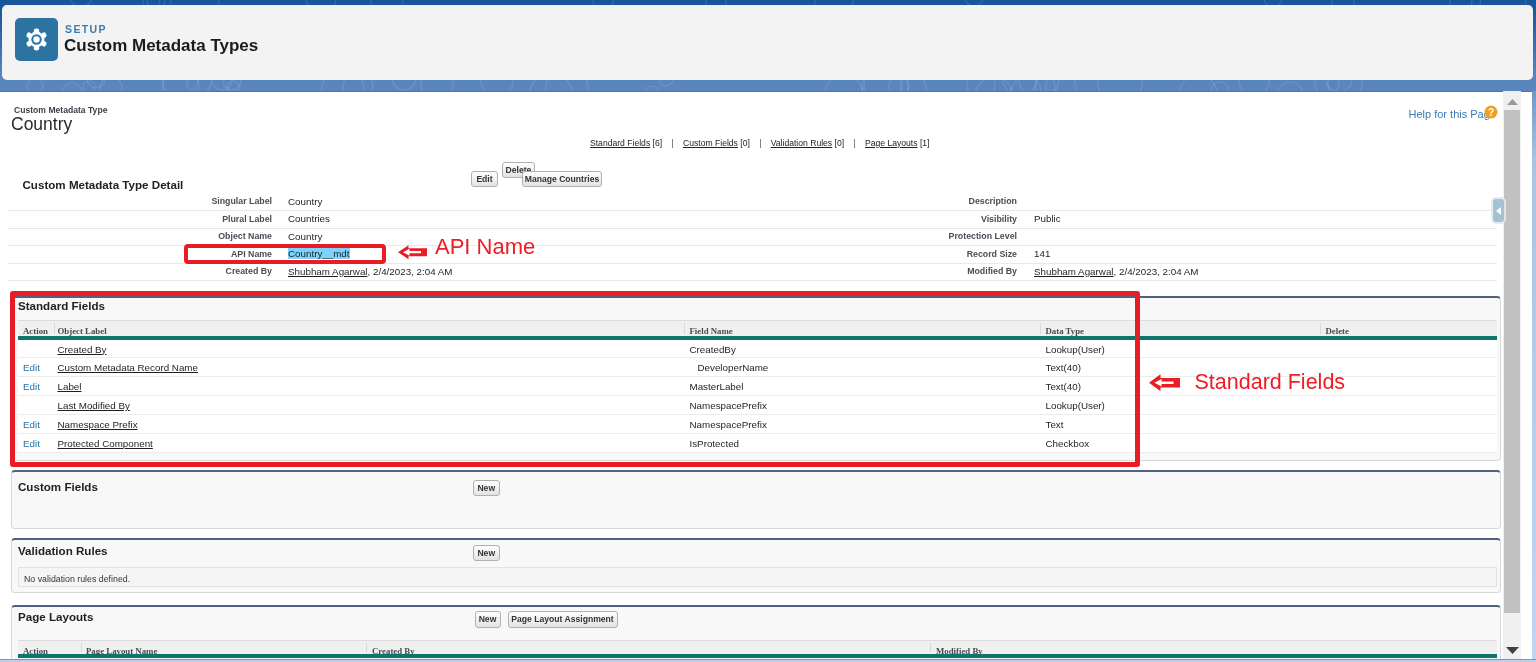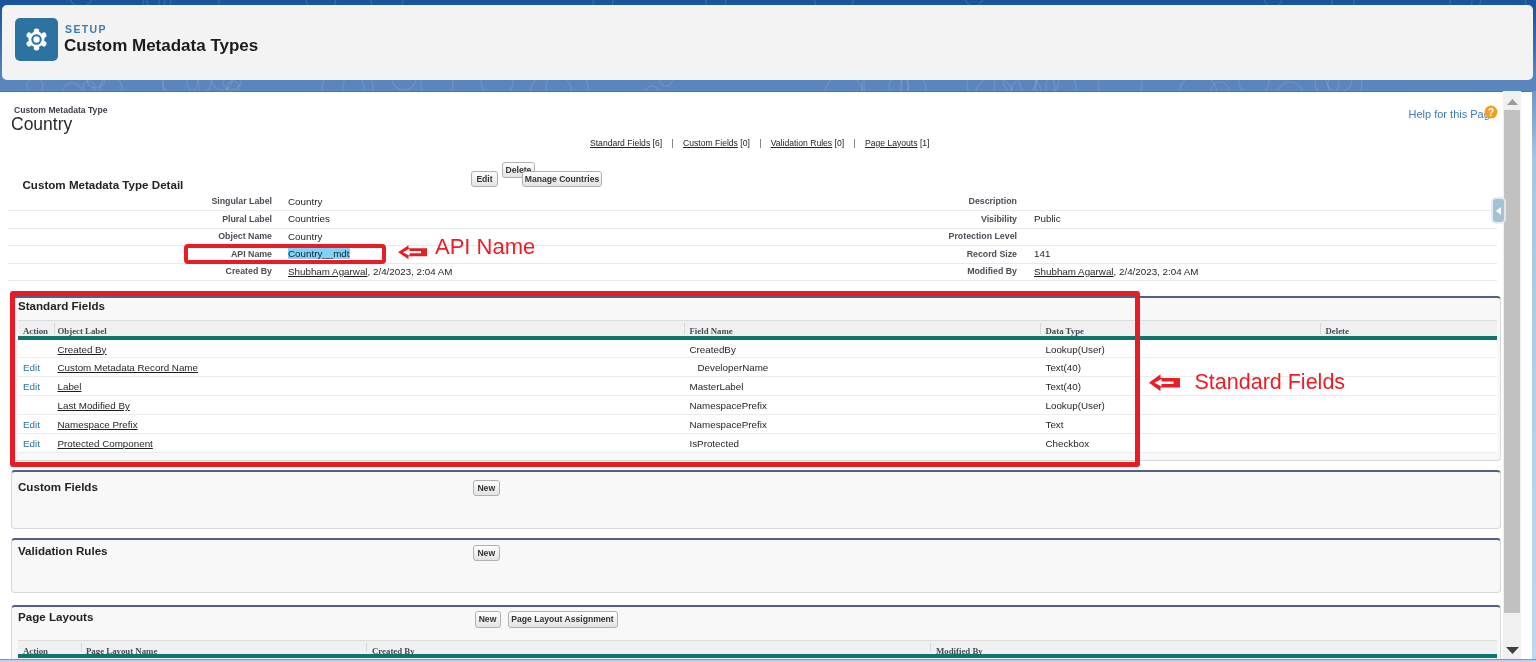--- a/index.html
+++ b/index.html
@@ -246,20 +246,23 @@
     <span class="td" style="left:1028px">Checkbox</span>
   </div>
 
   <div class="abs sect" style="top:470px;height:59px"></div>
   <div class="abs secttitle" style="left:18px;top:479.9px">Custom Fields</div>
   <div class="abs btn" style="left:472.5px;top:479.5px;width:27.5px">New</div>
 
   <div class="abs sect" style="top:538px;height:55px"></div>
   <div class="abs secttitle" style="left:18px;top:543.7px">Validation Rules</div>
   <div class="abs btn" style="left:472.5px;top:544.5px;width:27.5px">New</div>
+  <div class="abs inset" style="top:566.5px">
+      <span class="insettxt">No validation rules defined.</span>
+    </div>
 
   <div class="abs sect" style="top:605px;height:57px;border-bottom:none;border-radius:4px 4px 0 0"></div>
   <div class="abs secttitle" style="left:18px;top:609.9px">Page Layouts</div>
   <div class="abs btn" style="left:474.5px;top:610.5px;width:26px;height:17px;line-height:15px">New</div>
   <div class="abs btn" style="left:507.5px;top:610.5px;width:110px;height:17px;line-height:15px">Page Layout Assignment</div>
   <div class="abs thead" style="top:640px;height:18px">
     <span class="th" style="left:5.5px;top:4.5px">Action</span>
     <span class="th" style="left:68.5px;top:4.5px">Page Layout Name</span>
     <span class="th" style="left:354.5px;top:4.5px">Created By</span>
     <span class="th" style="left:918.5px;top:4.5px">Modified By</span>

